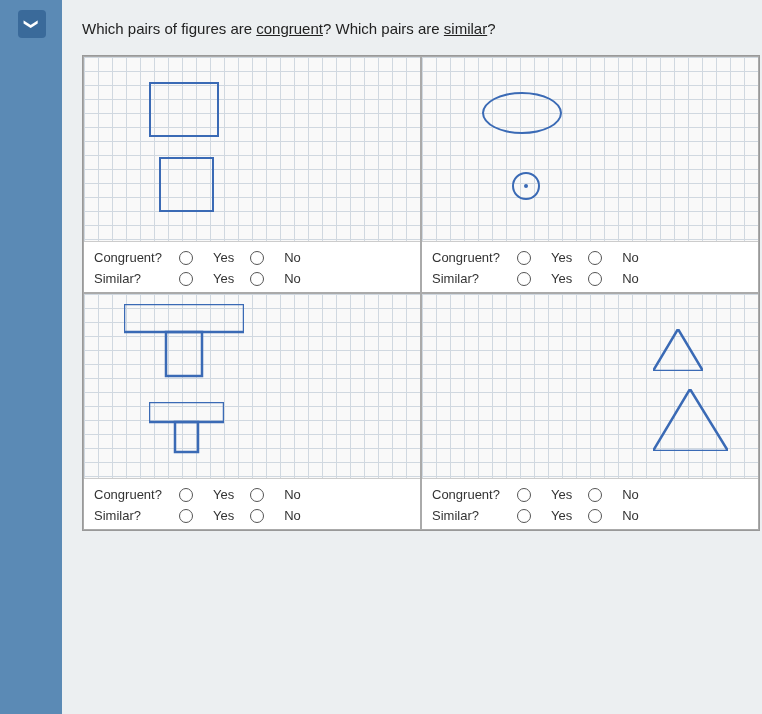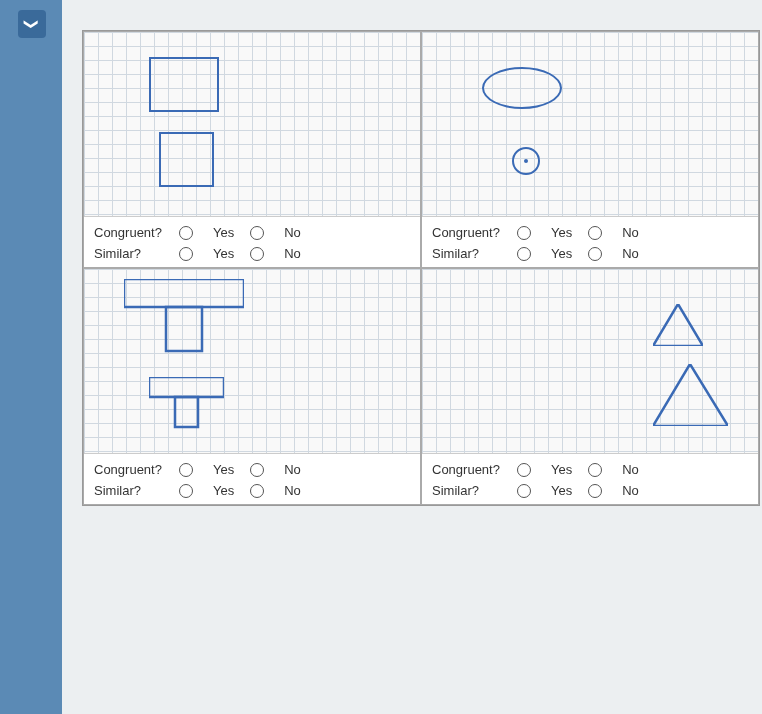--- a/index.html
+++ b/index.html
@@ -161,20 +161,23 @@
 </head>
 <body>
 
 <div class="blue-bar">
   <div class="chevron">
     <span style="display:inline-block;transform:rotate(90deg);">❯</span>
   </div>
 </div>
 
 <div class="main-content">
+  <div class="question-title">
+    Which pairs of figures are <u>congruent</u>? Which pairs are <u>similar</u>?
+  </div>
 
   <div class="grid-container">
 
     <div class="panel">
       <div class="figure-area">
         <div class="grid-bg"></div>
         <div class="rect-large"></div>
         <div class="rect-small"></div>
       </div>
       <div class="controls">

